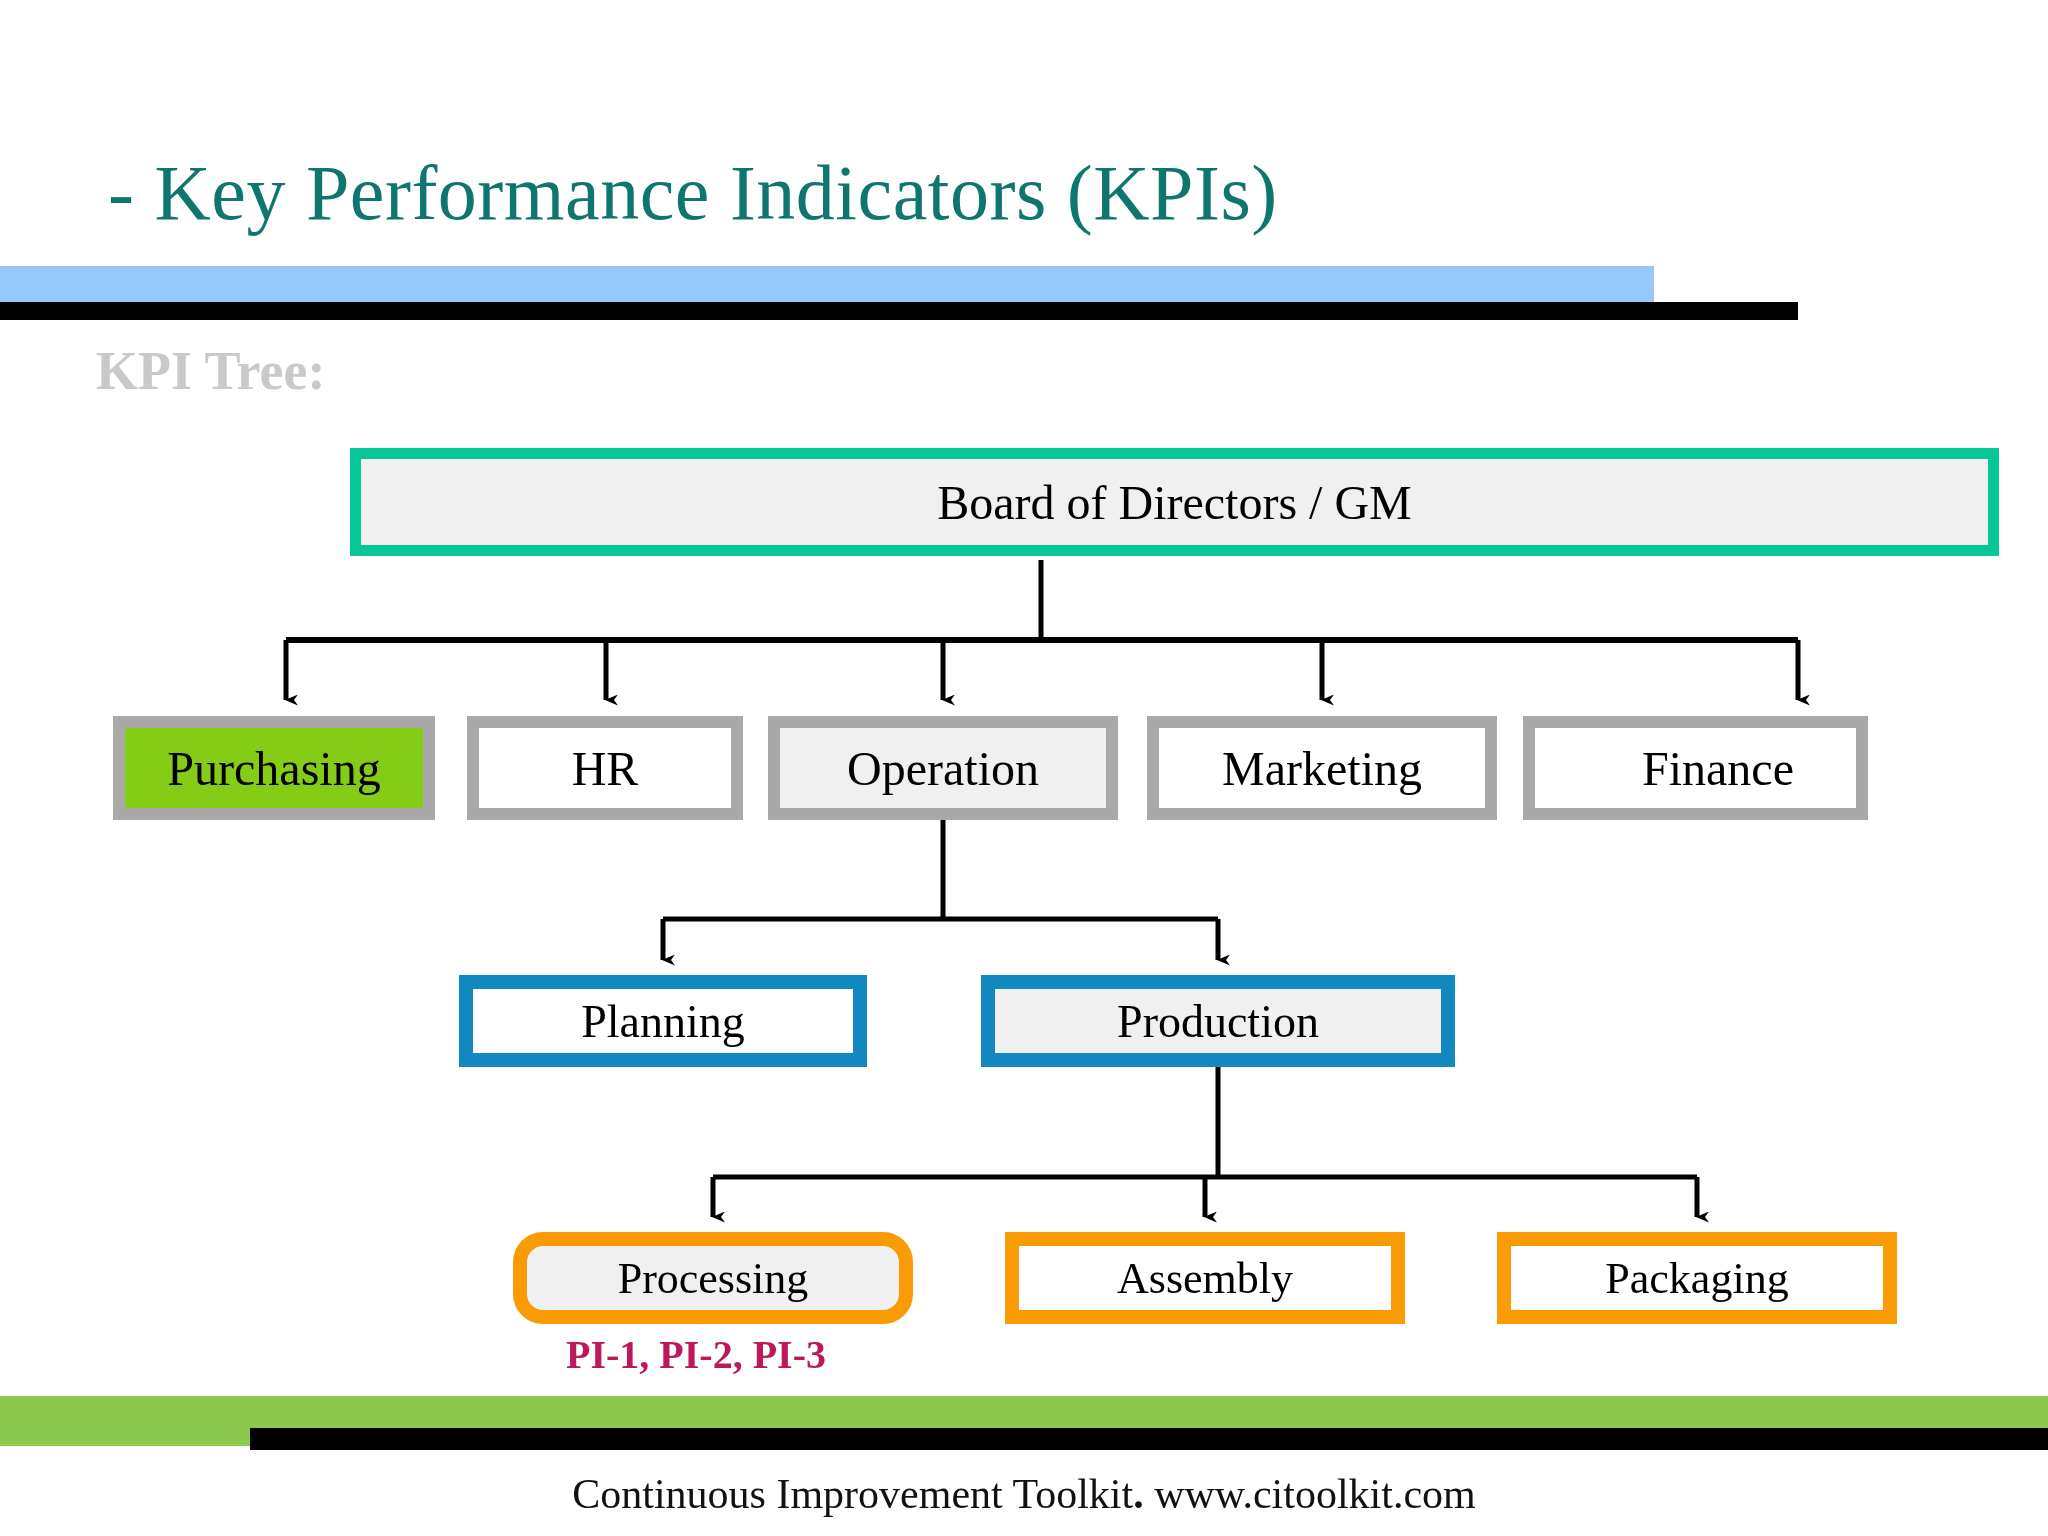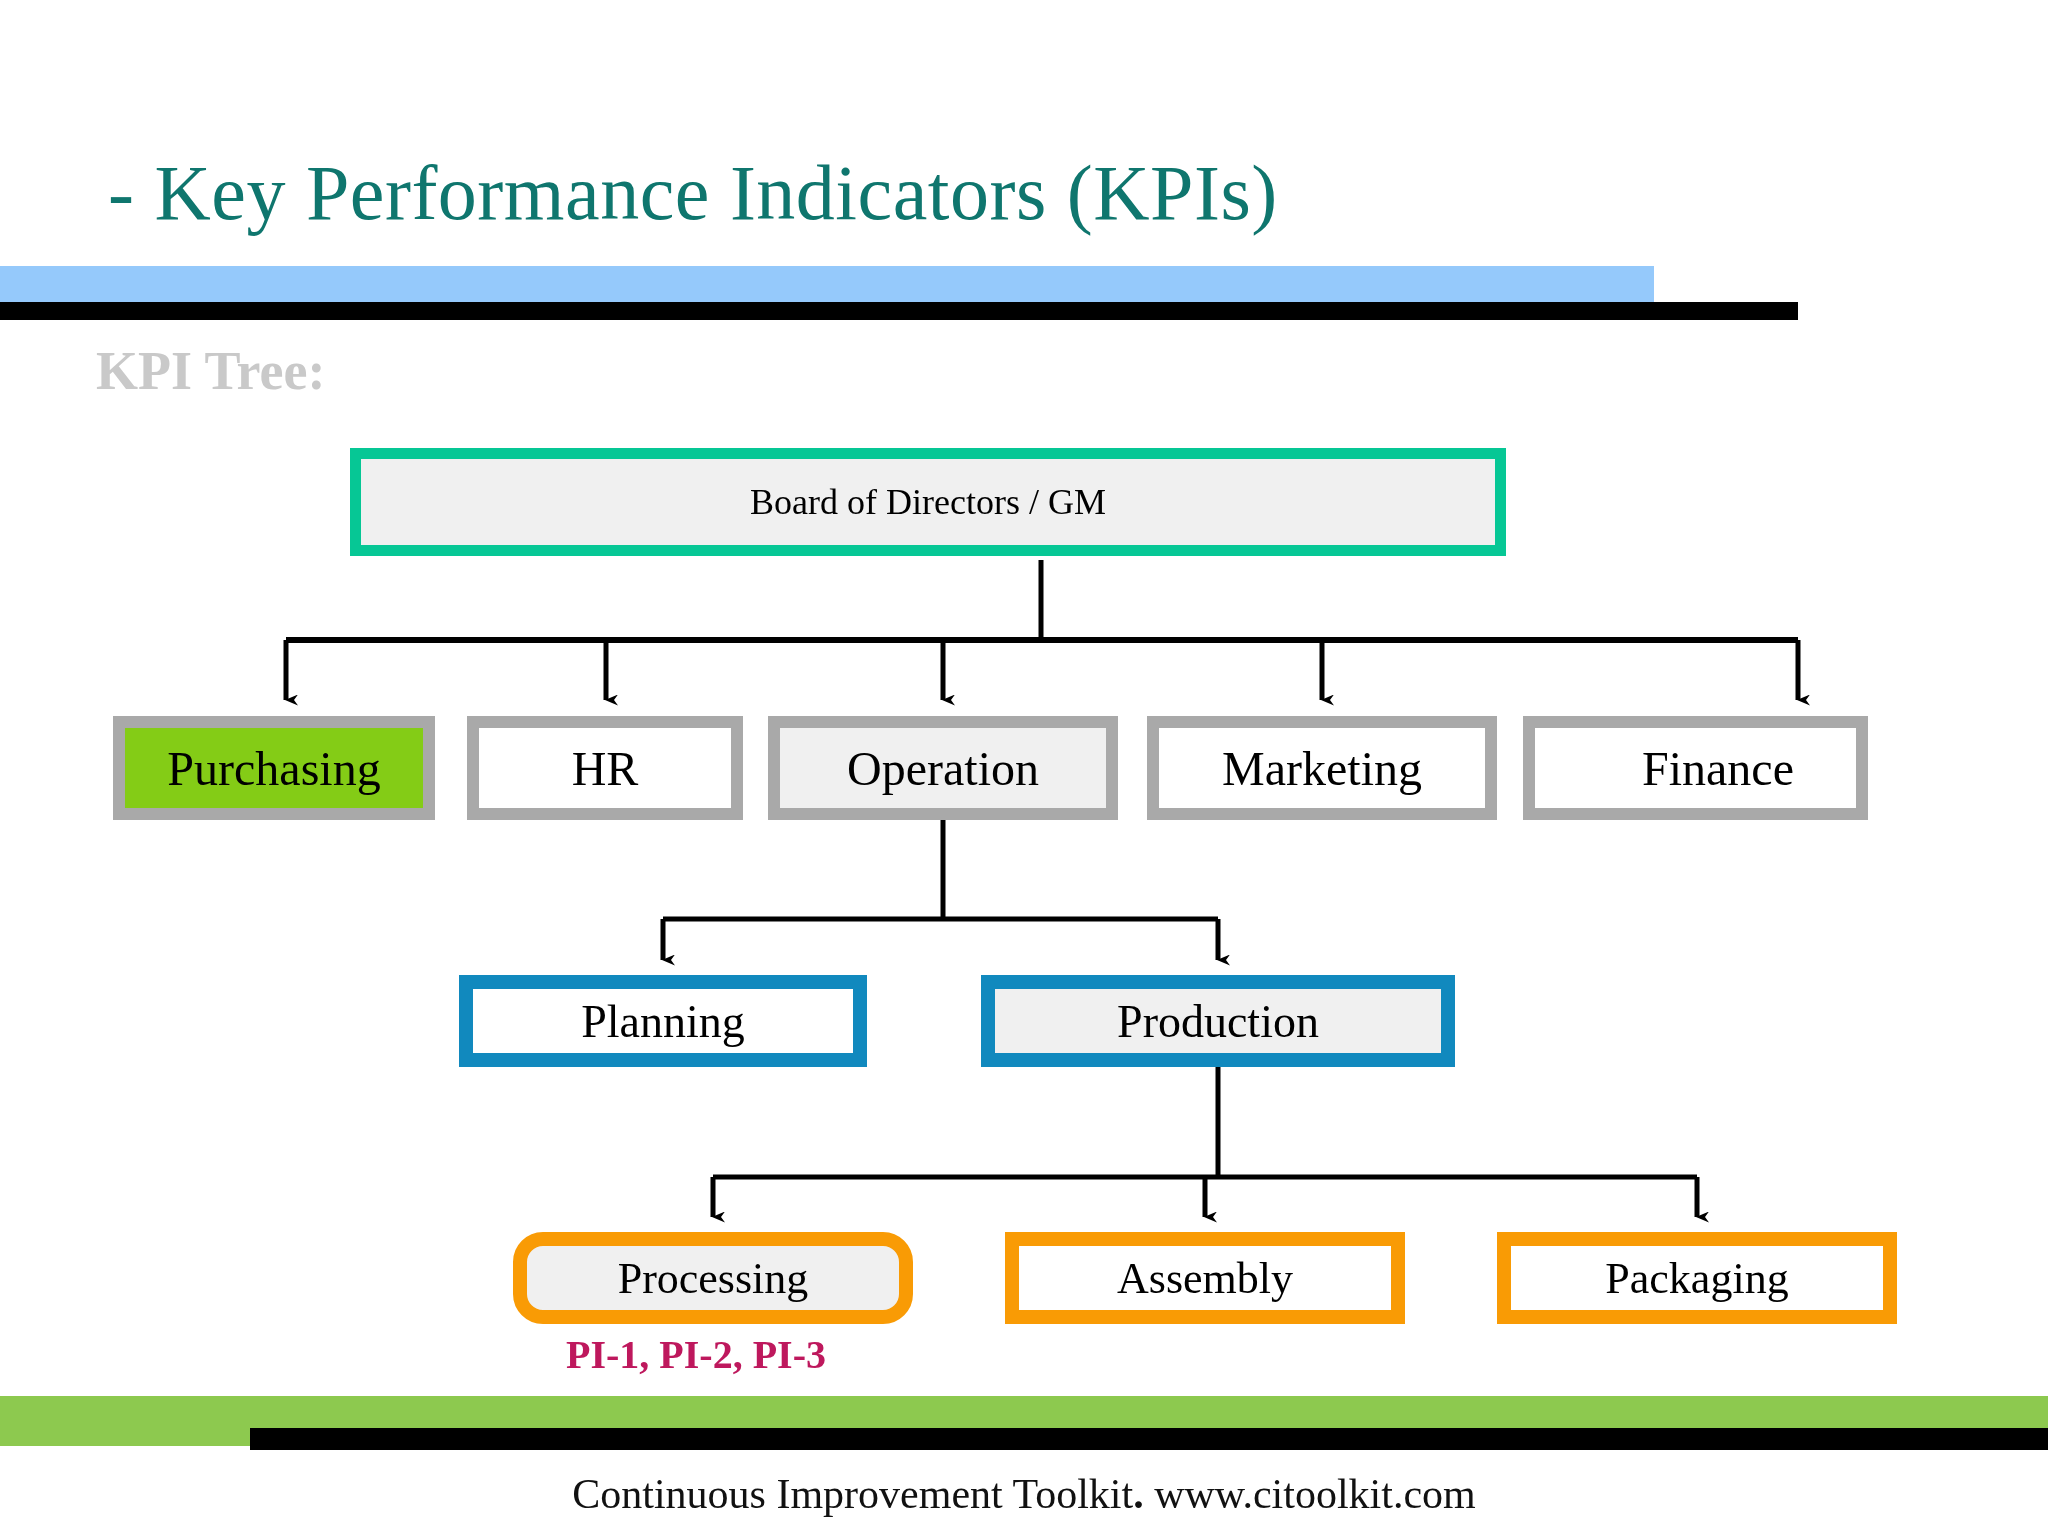--- a/index.html
+++ b/index.html
@@ -74,25 +74,25 @@
     align-items: center;
     justify-content: center;
     color: #000000;
     white-space: nowrap;
     text-align: center;
   }
 
   .node-root {
     left: 350px;
     top: 448px;
-    width: 1156px;
+    width: 1649px;
     height: 108px;
     border: 11px solid #06C795;
     background: #F0F0F0;
-    font-size: 36px;
+    font-size: 48px;
   }
 
   .lvl2 {
     top: 716px;
     height: 104px;
     border: 12px solid #A9A9A9;
     font-size: 48px;
   }
   .n-purchasing { left: 113px;  width: 322px; background: #FFFFFF; }
   .n-hr         { left: 467px;  width: 276px; background: #FFFFFF; }

